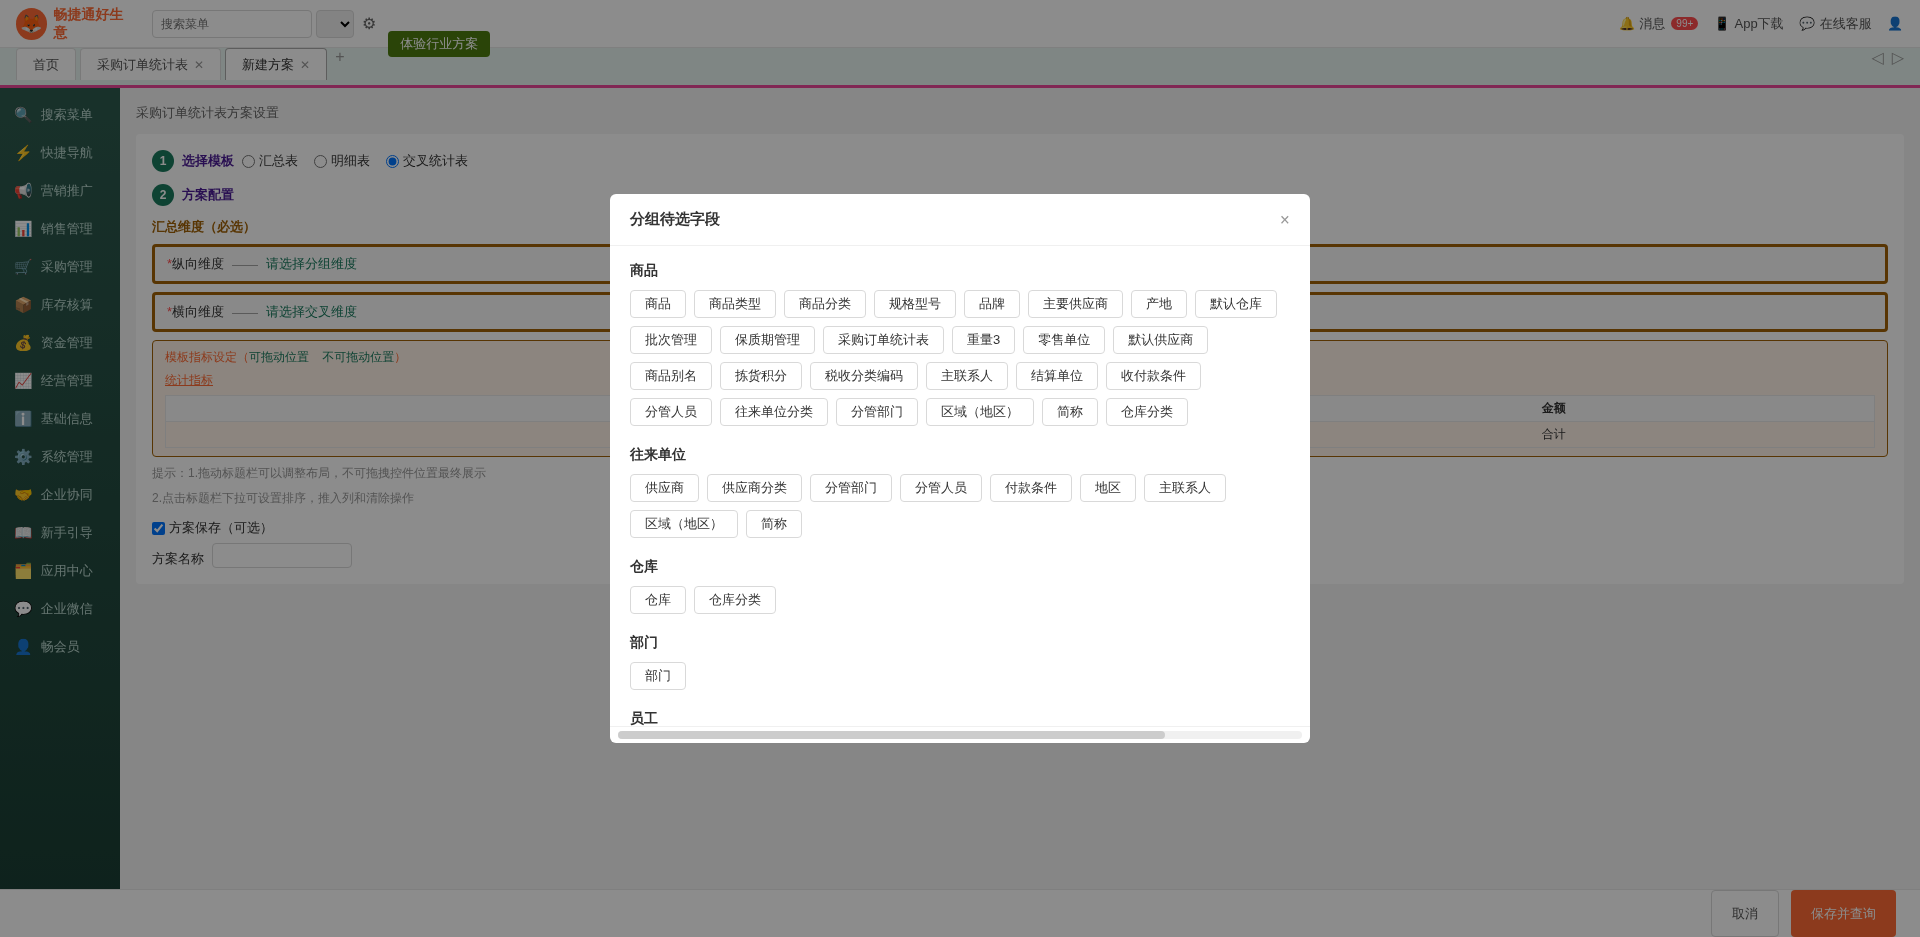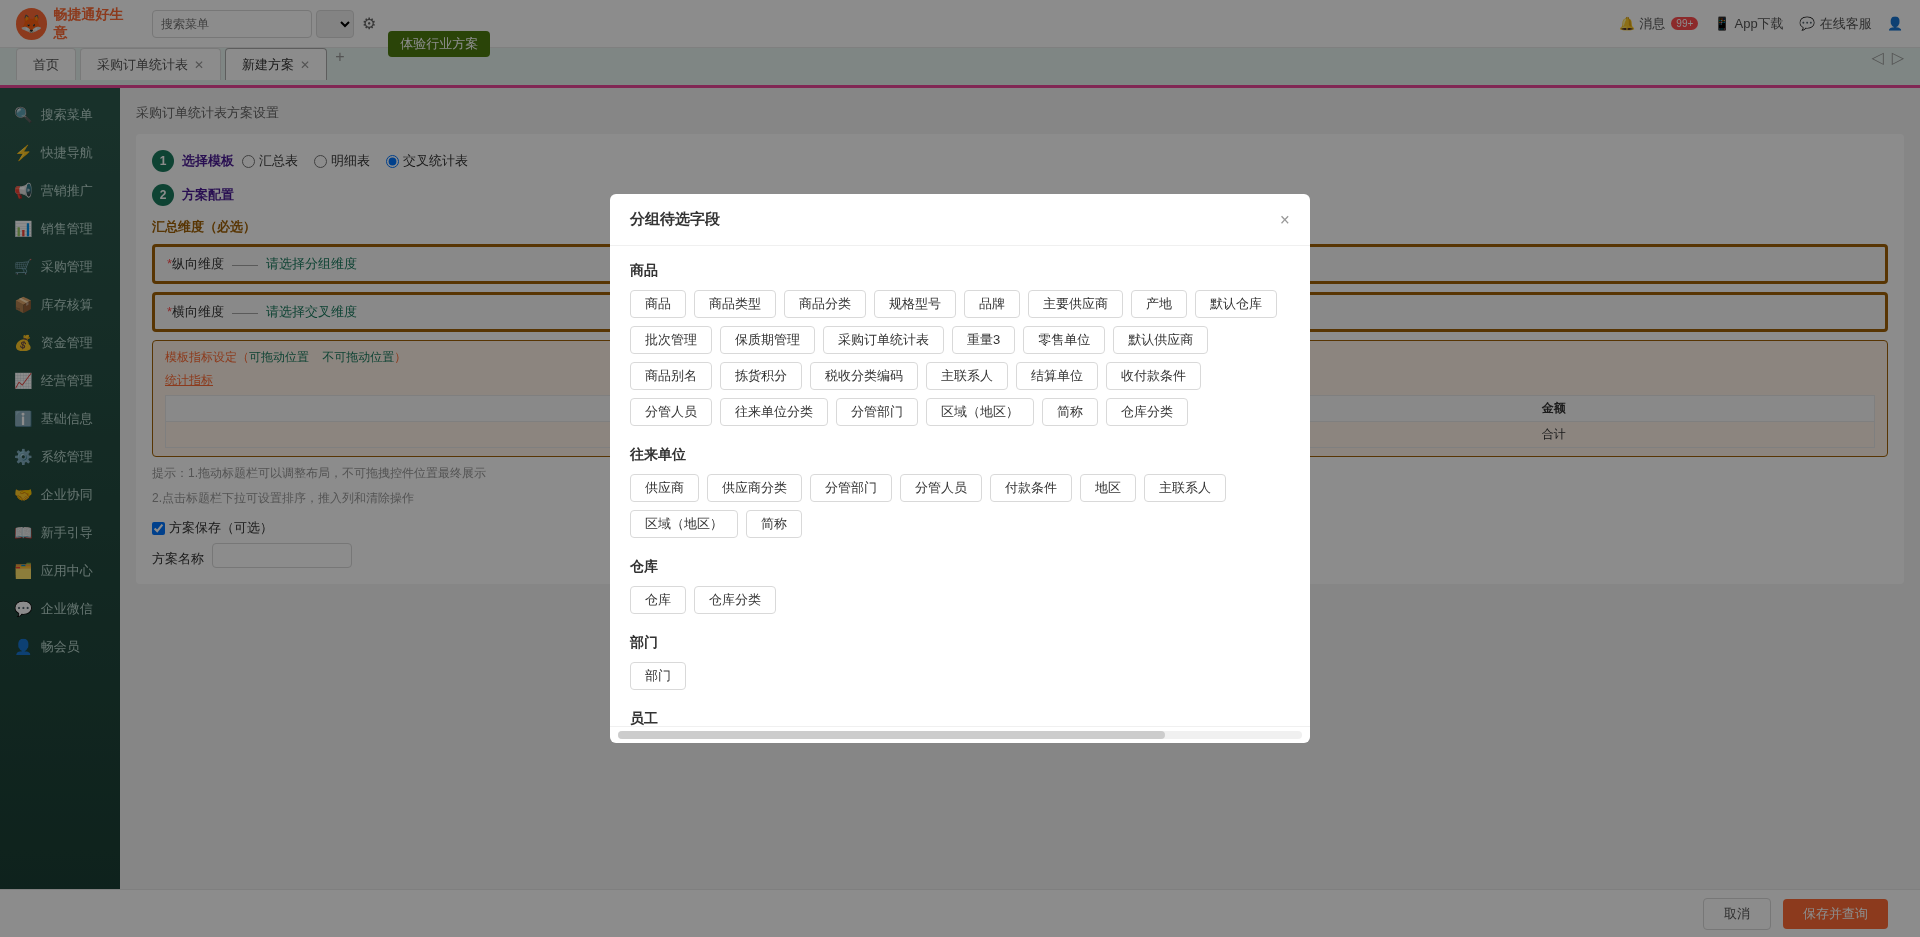--- a/index.html
+++ b/index.html
@@ -139,22 +139,22 @@
 
     .hint-text { font-size: 12px; color: #999; margin-top: 8px; }
     .save-section { display: flex; align-items: center; gap: 8px; margin-top: 12px; }
     .save-checkbox { display: flex; align-items: center; gap: 4px; }
     .plan-name-input { border: 1px solid #d9d9d9; border-radius: 4px; padding: 4px 8px; font-size: 13px; width: 140px; }
 
     
     .bottom-bar {
       position: fixed; bottom: 0; left: 0; right: 0; height: 48px;
       background: #fff; border-top: 1px solid #e8e8e8;
-      display: flex; align-items: center; justify-content: flex-end;
-      padding: 0 32px; gap: 12px; z-index: 200;
+      display: flex; justify-content: flex-end;
+      padding: 0 24px; gap: 12px; z-index: 200;
     }
     .btn-cancel {
       background: #fff; border: 1px solid #d9d9d9; border-radius: 4px;
       padding: 6px 20px; cursor: pointer; font-size: 13px; color: #555;
     }
     .btn-save {
       background: #ff6b35; border: none; border-radius: 4px;
       padding: 6px 20px; cursor: pointer; font-size: 13px; color: #fff;
     }
 

